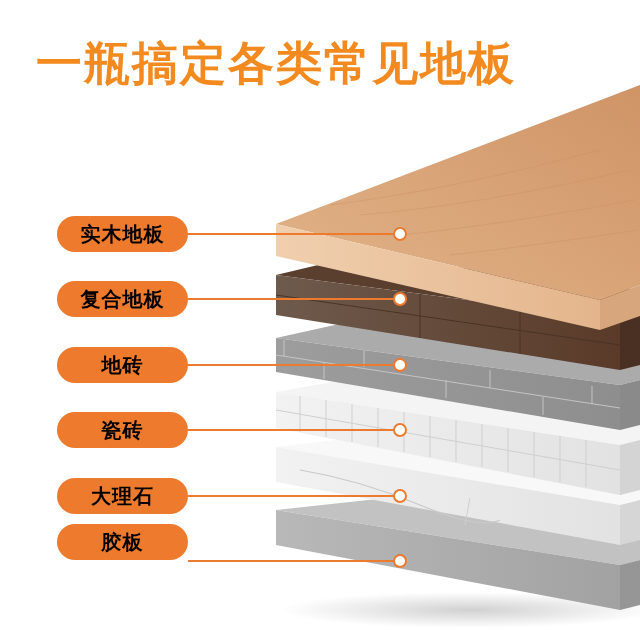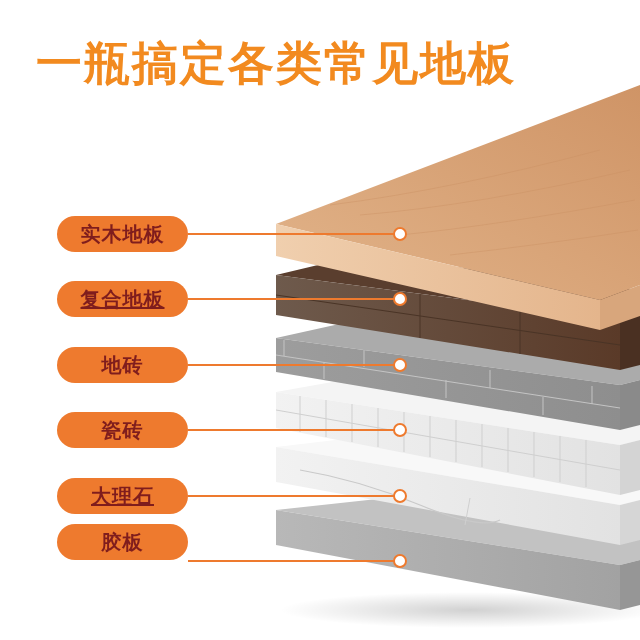--- a/index.html
+++ b/index.html
@@ -1,19 +1,19 @@
 <!DOCTYPE html>
 <html><head>
 <meta charset="utf-8">
 <style>
   html,body{margin:0;padding:0;background:#ffffff;}
   body{width:640px;height:640px;position:relative;overflow:hidden;font-family:"DejaVu Sans","Liberation Sans",sans-serif;}
   .title{position:absolute;left:0;top:36px;width:552px;text-align:center;font-size:46px;font-weight:bold;letter-spacing:2px;color:#F28A1F;line-height:54px;}
   .art{position:absolute;left:0;top:0;width:640px;height:640px;}
-  .pill{position:absolute;left:57px;width:131px;height:36px;border-radius:18px;background:#EE7A2E;color:#7f1d1d;font-size:20px;font-weight:bold;display:flex;align-items:center;justify-content:center;letter-spacing:1px;box-sizing:border-box;}
+  .pill{position:absolute;left:57px;width:131px;height:36px;border-radius:18px;background:#EE7A2E;color:#000000;font-size:20px;font-weight:bold;display:flex;align-items:center;justify-content:center;letter-spacing:1px;box-sizing:border-box;}
   .leader{position:absolute;left:188px;height:2px;background:#EE7A2E;}
   .dot{position:absolute;width:10px;height:10px;border-radius:50%;background:#fff;border:2px solid #EE7A2E;}
 </style>
 </head>
 <body>
 
 <div class="title">一瓶搞定各类常见地板</div>
 
 <svg class="art" viewBox="0 0 640 640" xmlns="http://www.w3.org/2000/svg">
   <defs>
@@ -121,31 +121,31 @@
       <path d="M400,235 Q500,225 635,200"></path>
       <path d="M450,255 Q540,245 638,230"></path>
     </g>
   </g>
 </svg>
 
 <div class="pill" style="top:216px;">实木地板</div>
 <div class="leader" style="top:233px;width:210px;"></div>
 <div class="dot" style="left:393px;top:227px;"></div>
 
-<div class="pill" style="top:281px;text-decoration:underline;">复合地板</div>
+<div class="pill" style="top:281px;">复合地板</div>
 <div class="leader" style="top:298px;width:210px;"></div>
 <div class="dot" style="left:393px;top:292px;"></div>
 
 <div class="pill" style="top:347px;text-align:center;">地砖</div>
 <div class="leader" style="top:364px;width:210px;"></div>
 <div class="dot" style="left:393px;top:358px;"></div>
 
 <div class="pill" style="top:412px;font-family:Liberation Serif, serif;">瓷砖</div>
 <div class="leader" style="top:429px;width:210px;"></div>
 <div class="dot" style="left:393px;top:423px;"></div>
 
-<div class="pill" style="top:478px;text-decoration:underline;">大理石</div>
+<div class="pill" style="top:478px;">大理石</div>
 <div class="leader" style="top:495px;width:210px;"></div>
 <div class="dot" style="left:393px;top:489px;"></div>
 
 <div class="pill" style="top:524px;">胶板</div>
 <div class="leader" style="top:560px;width:210px;"></div>
 <div class="dot" style="left:393px;top:554px;"></div>
 
 </body></html>

